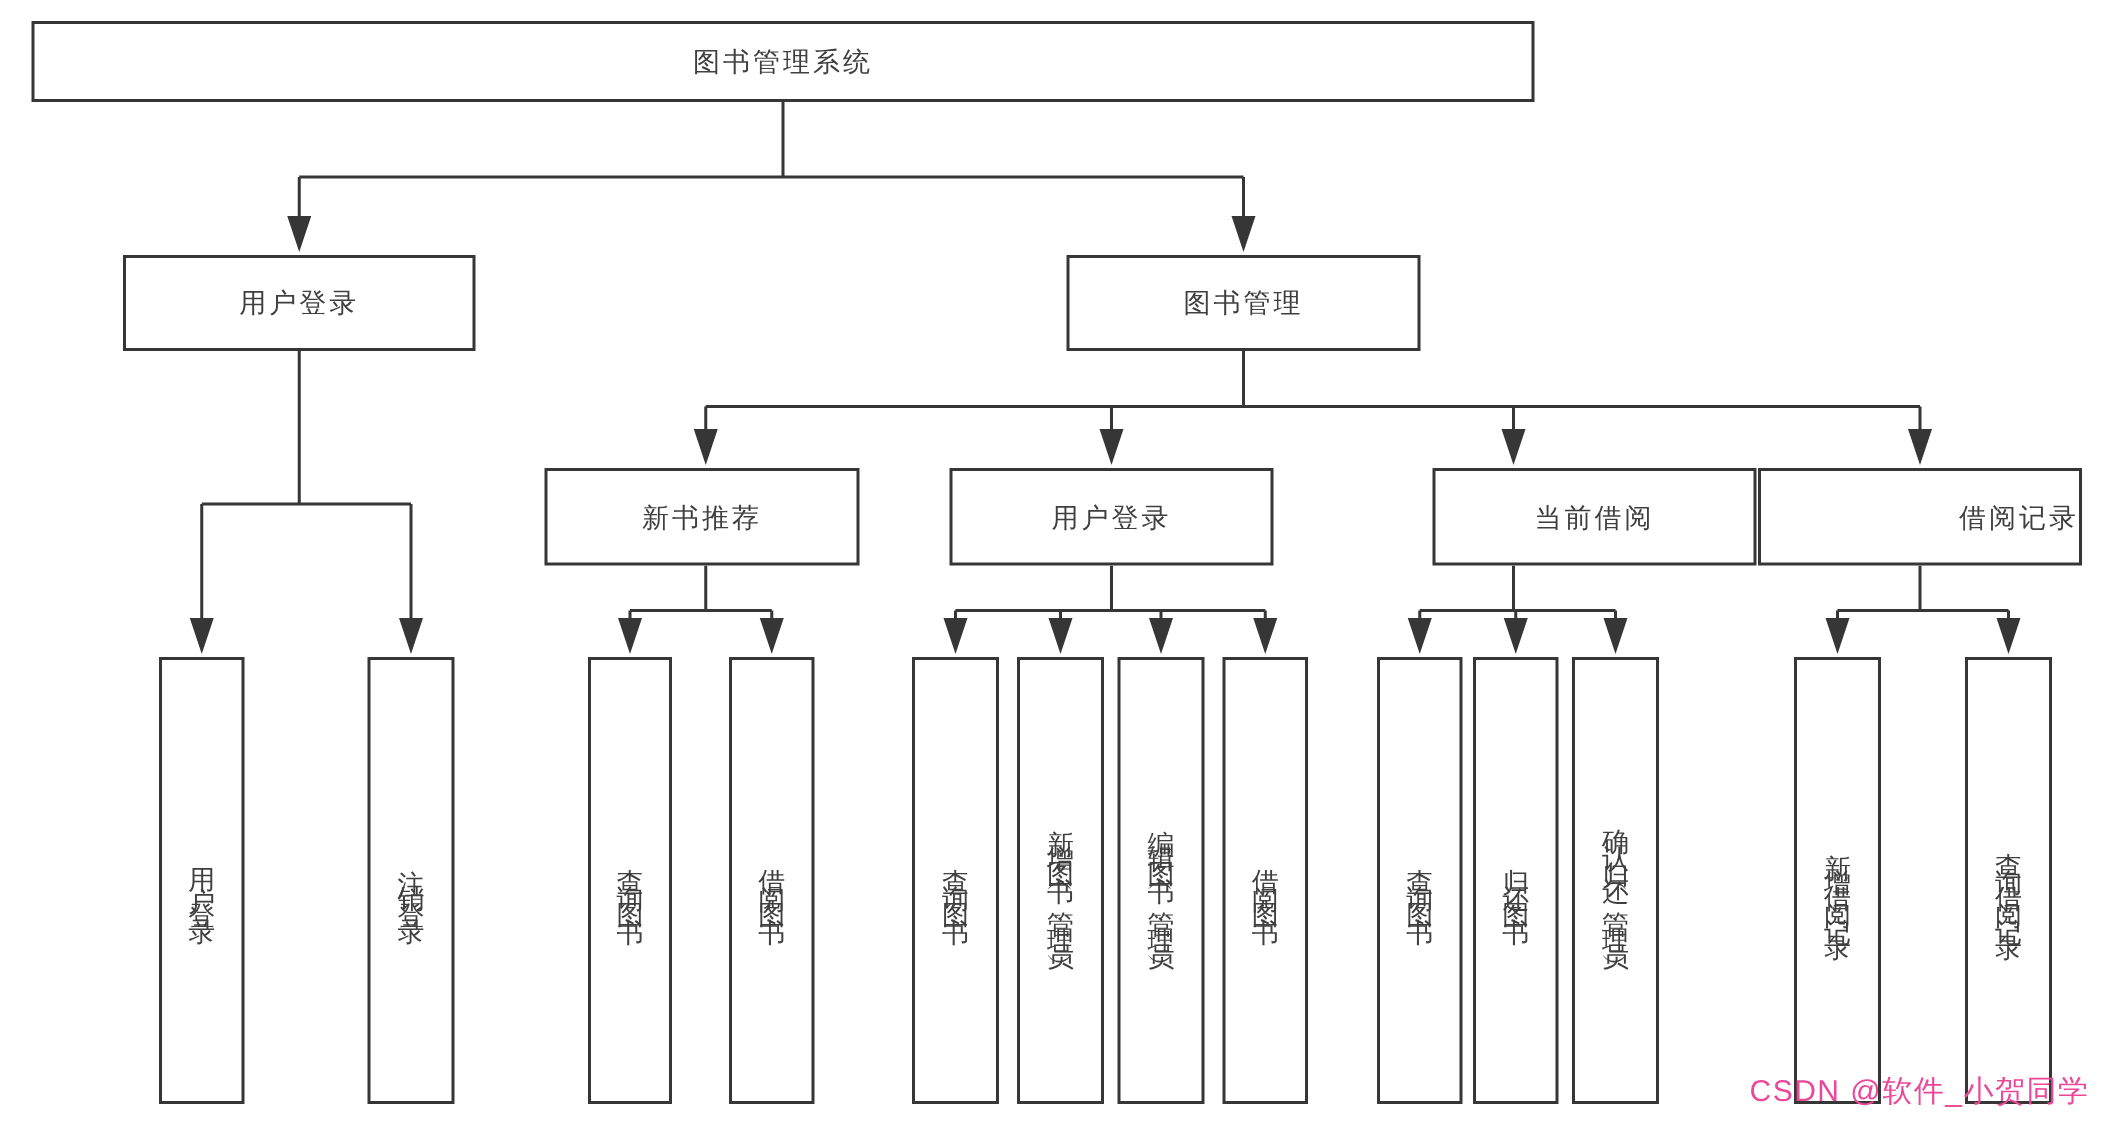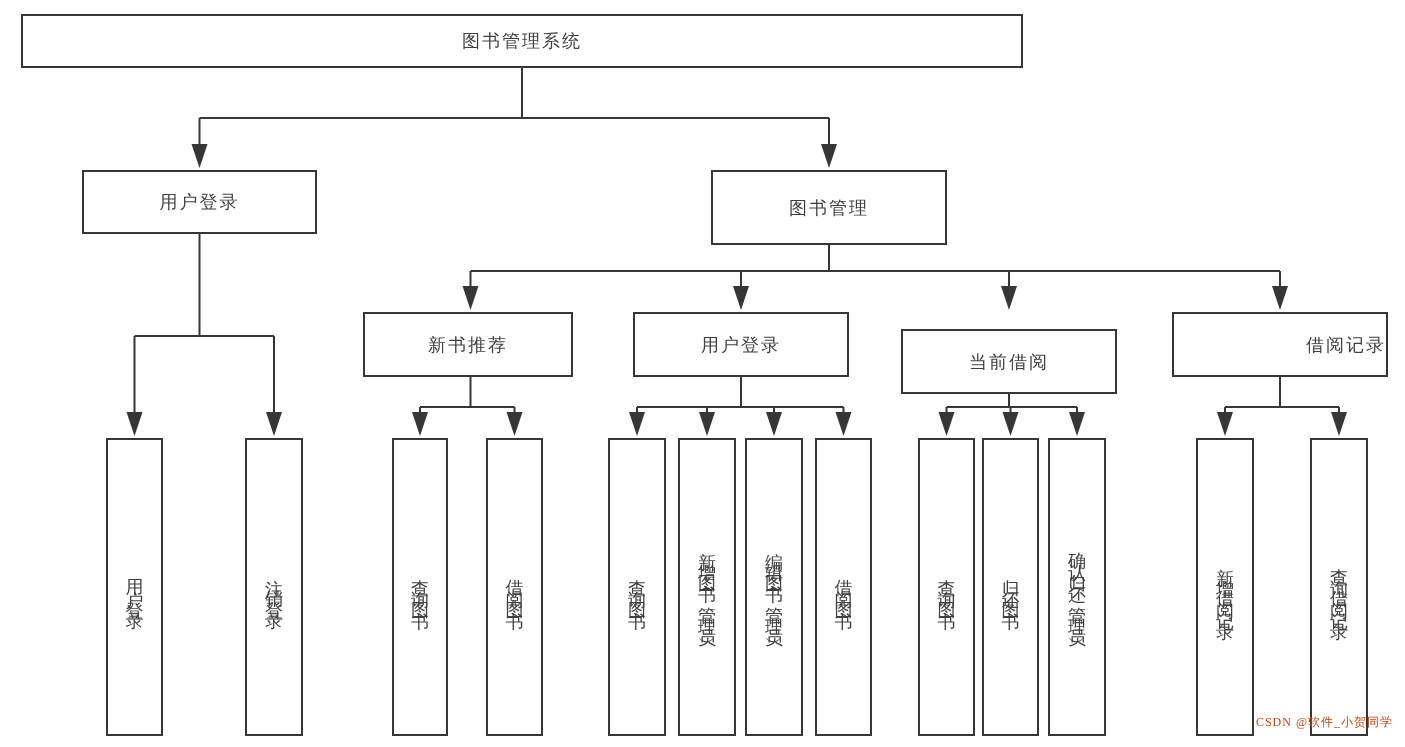--- a/index.html
+++ b/index.html
@@ -1,20 +1,20 @@
 <!DOCTYPE html>
 <html><head>
 <meta charset="utf-8">
 <style>
   html,body{margin:0;padding:0;background:#ffffff;}
   .canvas{
     position:relative;
     width:1405px;height:747px;
     background:#ffffff;
-    font-family:Liberation Serif, serif;
+    font-family:Liberation Sans, sans-serif;
     overflow:hidden;
   }
   .wires{position:absolute;left:0;top:0;width:1405px;height:747px;}
   .node{
     position:absolute;
     box-sizing:border-box;
     background:#ffffff;
     border:2.5px solid #363636;
     display:flex;align-items:center;justify-content:center;
     color:#3f3f3f;
@@ -25,23 +25,23 @@
   .node.v .label{
     writing-mode:vertical-rl;
     text-orientation:mixed;
     letter-spacing:11px;
     line-height:1;
     white-space:normal;
   }
   .watermark{
     position:absolute;
     right:12px;top:714px;
-    font-size:12px;
+    font-size:20px;
     letter-spacing:1px;
-    color:#c2410c;
+    color:#ec4899;
     z-index:5;
     white-space:nowrap;
     margin-left:25px;
   }
 </style>
 </head>
 <body>
 
 <div class="canvas">
 
@@ -92,31 +92,31 @@
     </g>
   </svg>
 
   <div class="node h" style="left:21px;top:14px;width:1002px;height:54px;">
     <span class="label">图书管理系统</span>
   </div>
 
   <div class="node h" style="left:82px;top:170px;width:235px;height:64px;">
     <span class="label">用户登录</span>
   </div>
-  <div class="node h" style="left:711px;top:170px;width:236px;height:75px;">
+  <div class="node h" style="left:711px;top:170px;width:236px;height:64px;">
     <span class="label">图书管理</span>
   </div>
 
   <div class="node h" style="left:363px;top:312px;width:210px;height:65px;">
     <span class="label">新书推荐</span>
   </div>
   <div class="node h" style="left:633px;top:312px;width:216px;height:65px;">
     <span class="label">用户登录</span>
   </div>
-  <div class="node h" style="left:901px;top:312px;width:216px;height:65px;margin-top:17px;">
+  <div class="node h" style="left:955px;top:312px;width:216px;height:65px;">
     <span class="label">当前借阅</span>
   </div>
   <div class="node h" style="left:1172px;top:312px;width:216px;height:65px;justify-content:flex-end;">
     <span class="label">借阅记录</span>
   </div>
 
   <div class="node v" style="left:106px;top:438px;width:57px;height:298px;">
     <span class="label">用户登录</span>
   </div>
   <div class="node v" style="left:245px;top:438px;width:58px;height:298px;">

